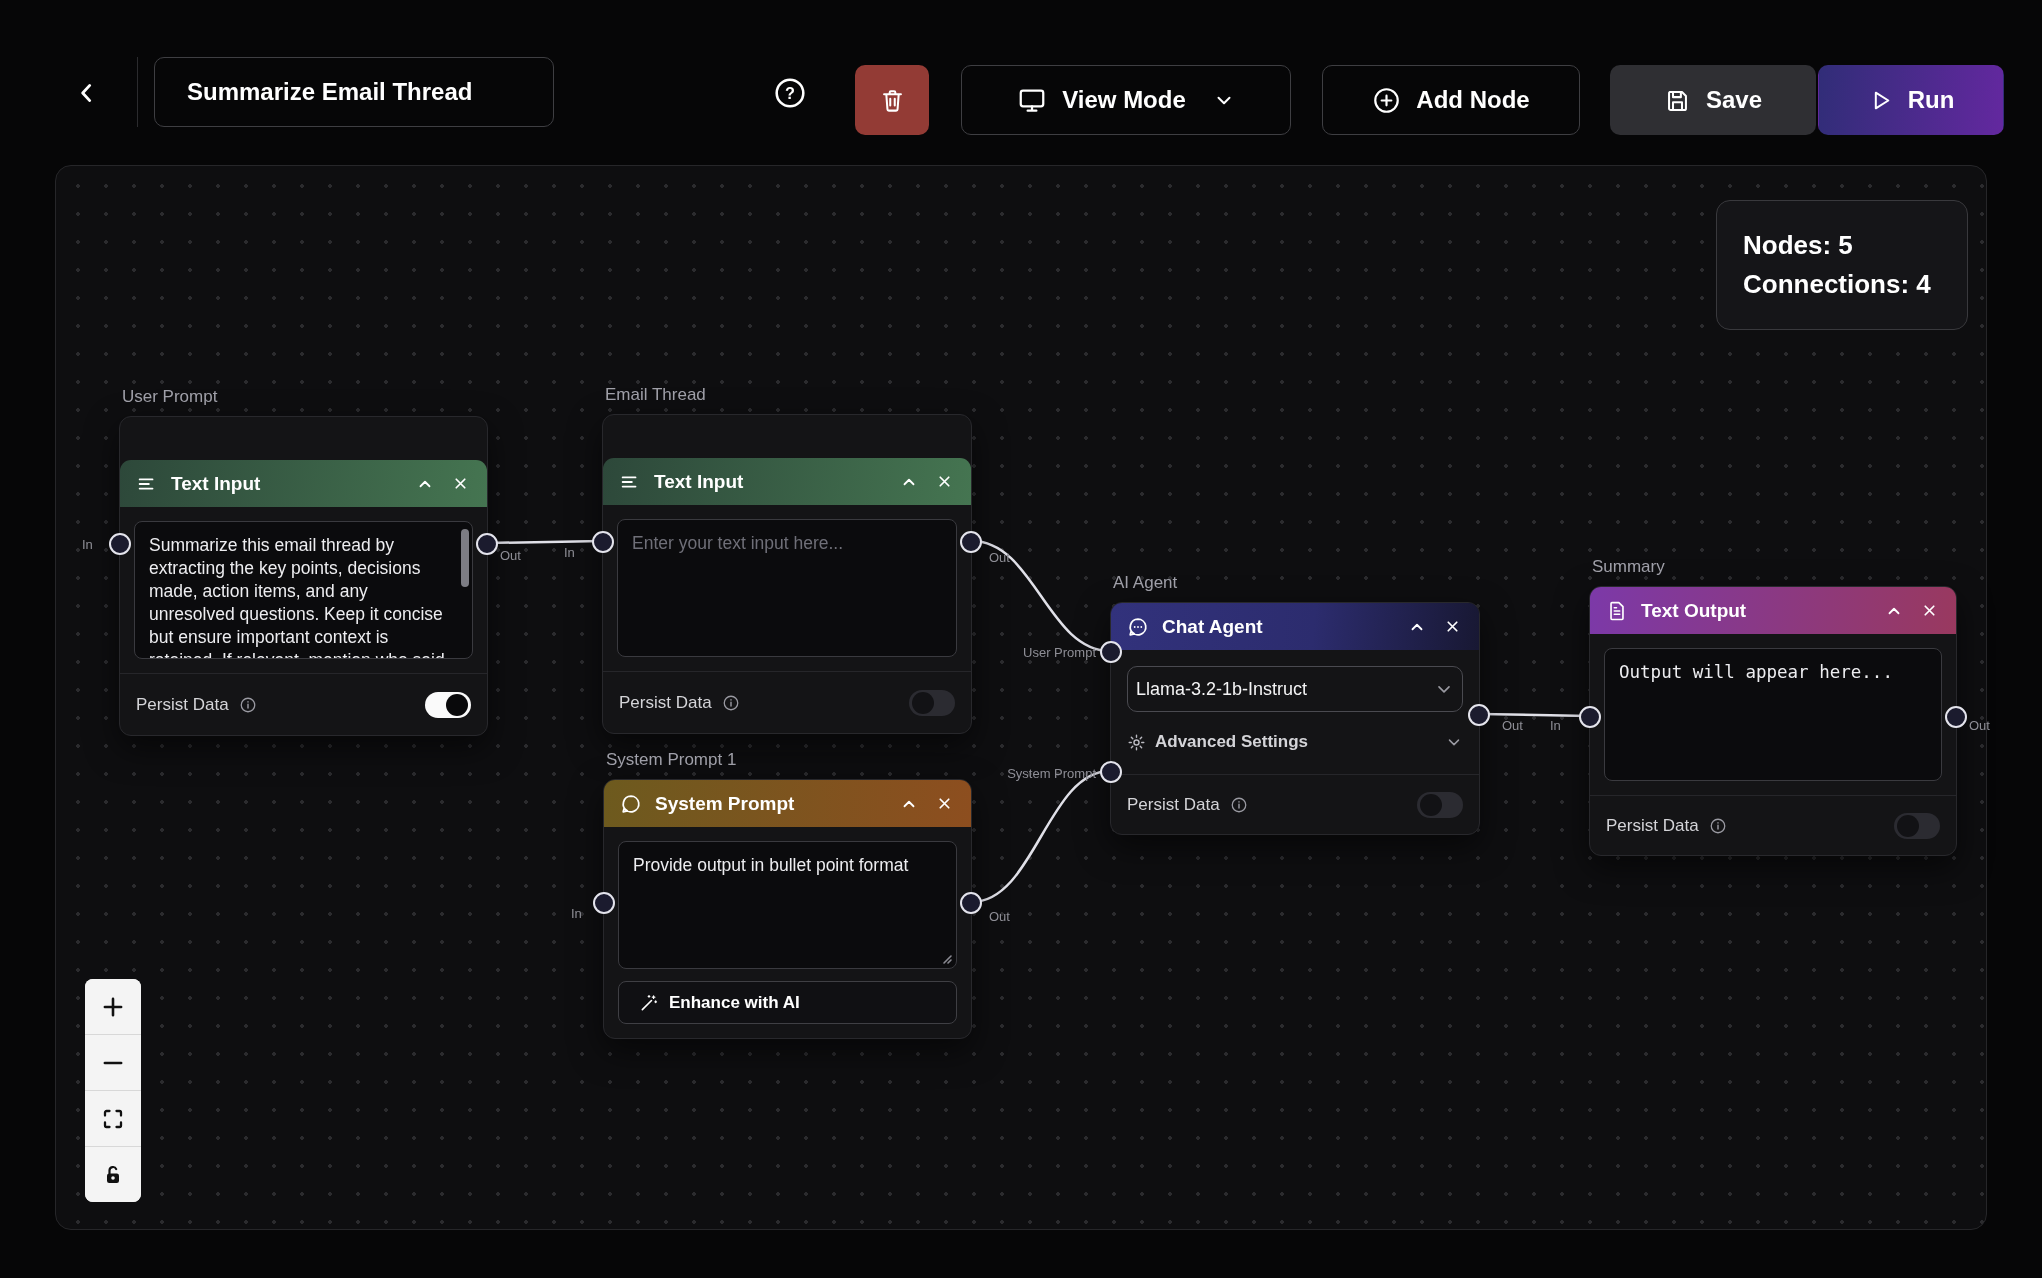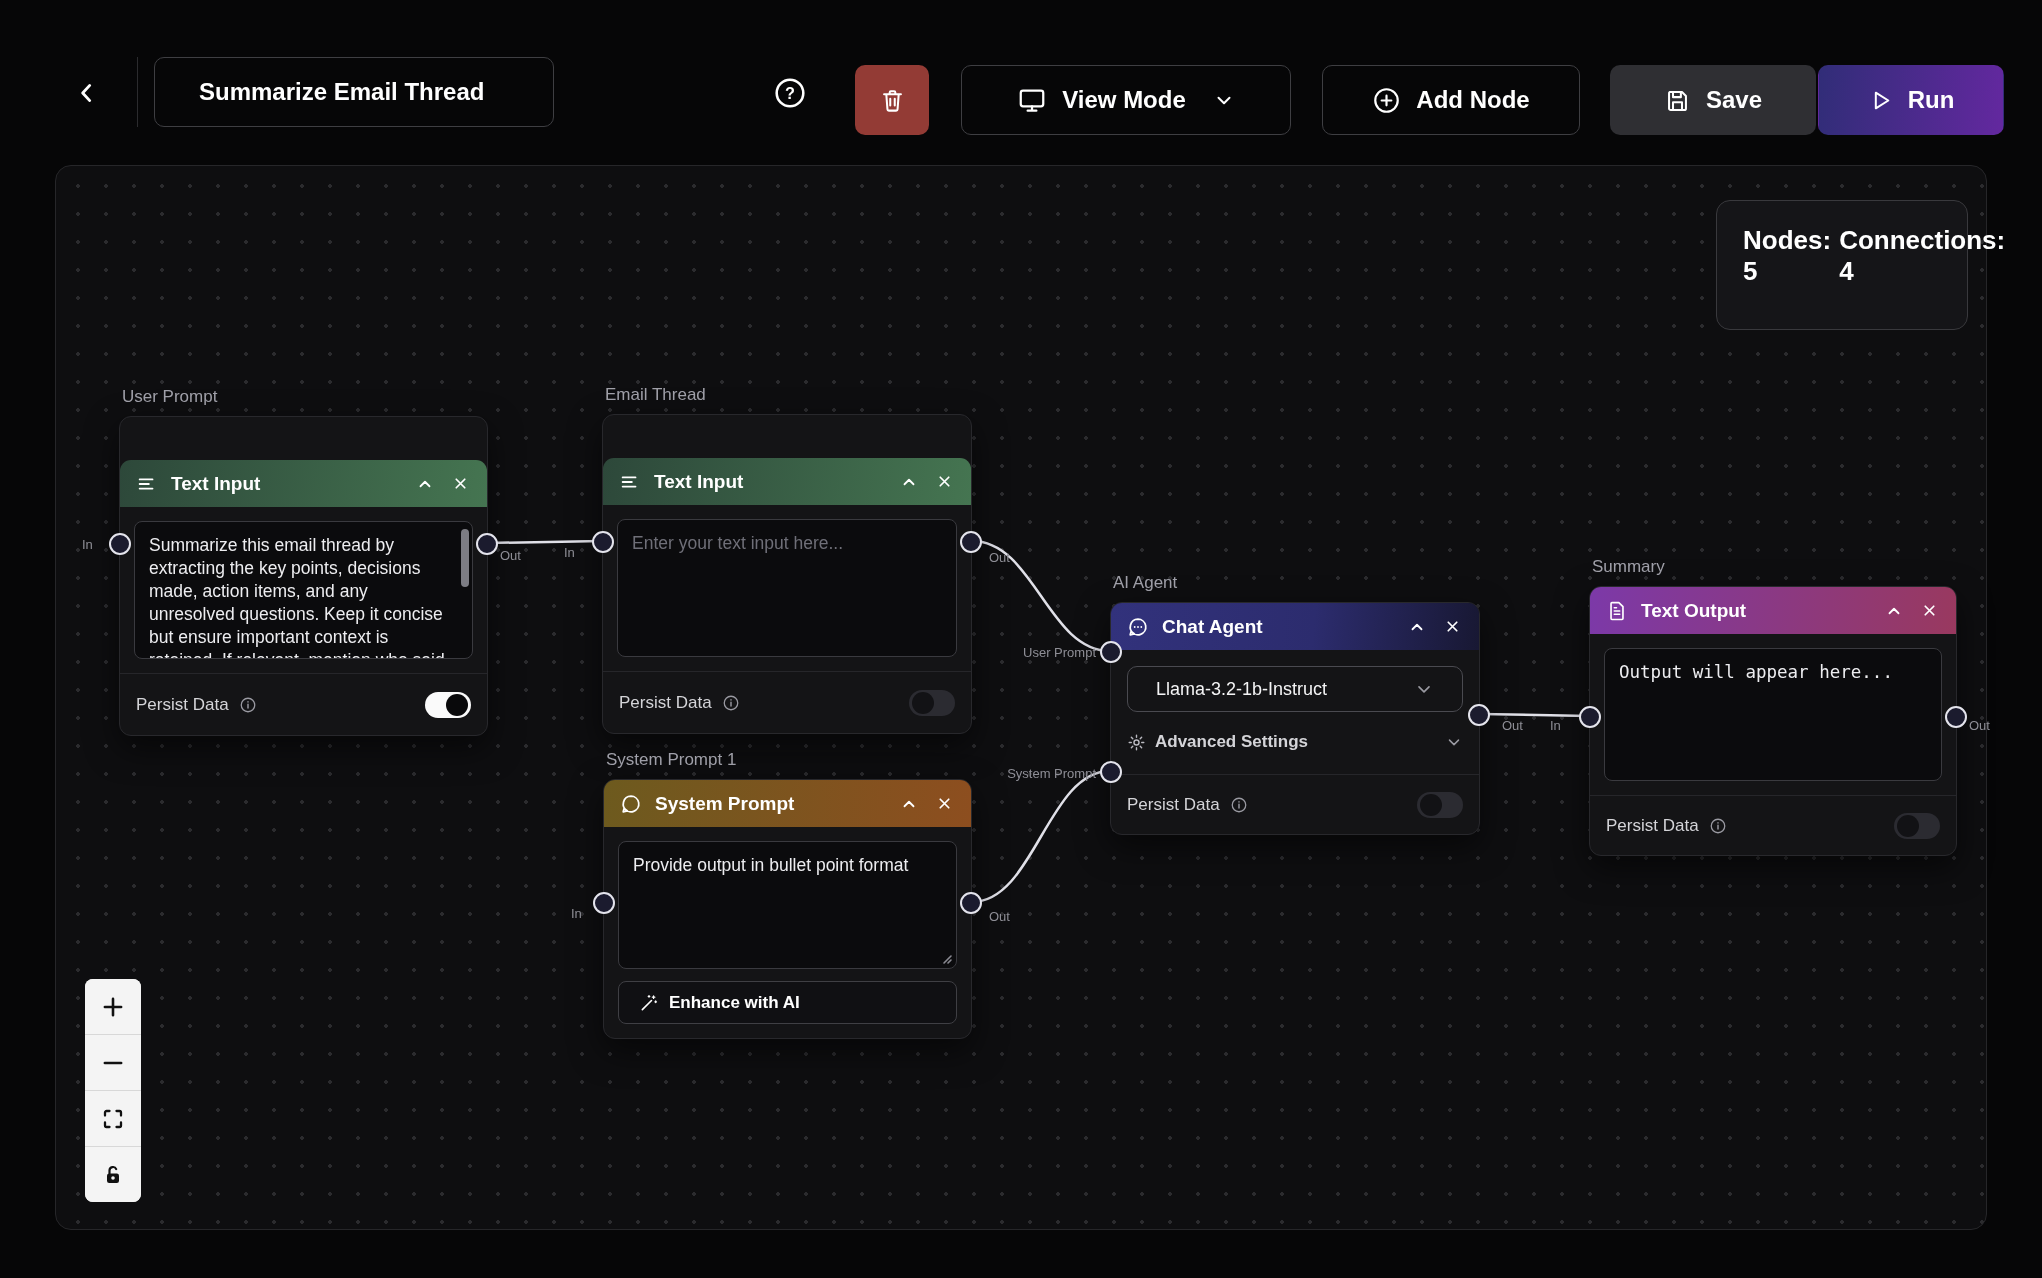--- a/index.html
+++ b/index.html
@@ -6,21 +6,21 @@
   html,body { width:2042px; height:1278px; background:#060607; overflow:hidden;
               font-family:"Liberation Sans", sans-serif; color:#fff; }
   .abs { position:absolute; }
 
   
   .toolbar { position:absolute; top:0; left:0; width:2042px; height:165px; }
   .icon-btn { display:flex; align-items:center; justify-content:center; cursor:pointer; background:none; border:none; }
   .tb-divider { position:absolute; left:137px; top:57px; width:1px; height:70px; background:#2b2b2e; }
   .title-input { position:absolute; left:154px; top:57px; width:400px; height:70px;
                  background:transparent; border:1px solid #3e3e42; border-radius:10px;
-                 color:#fff; font-size:24px; font-weight:700; padding:0 44px;
+                 color:#fff; font-size:24px; font-weight:700; padding:0 32px;
                  font-family:"Liberation Sans", sans-serif; }
   .tb-btn { position:absolute; top:57px; height:70px; display:flex; align-items:center;
             justify-content:center; gap:15px; border-radius:10px; font-size:24px; font-weight:700;
             color:#fff; cursor:pointer; border:1px solid transparent;margin-top:8px; }
   .tb-outline { background:transparent; border:1px solid #3e3e42; }
   .trash-btn { left:855px; width:74px; background:#933b35; }
   .view-btn { left:961px; width:330px; }
   .addnode-btn { left:1322px; width:258px; }
   .save-btn { left:1610px; width:206px; background:#2f2f33; }
   .run-btn { left:1818px; width:186px; background:linear-gradient(95deg,#312d78 0%,#63289f 100%); }
@@ -29,21 +29,21 @@
   .canvas { position:absolute; left:55px; top:165px; width:1932px; height:1065px;
             background-color:#0e0e10;
             background-image:radial-gradient(#2b2b2e 1.6px, transparent 1.7px);
             background-size:28px 28px; background-position:8px 6px;
             border:1px solid #262629; border-radius:16px; }
   .edges { position:absolute; left:0; top:0; width:1932px; height:1065px; pointer-events:none; }
 
   
   .stats { position:absolute; left:1660px; top:34px; width:252px; height:130px;
            background:#151518; border:1px solid #39393d; border-radius:14px;
-           padding:24px 26px; display:flex; flex-direction:row; gap:8px; }
+           padding:24px 26px; display:flex; flex-direction:column; justify-content:center; gap:8px; }
   .stats div { font-size:26px; font-weight:700; color:#fff; }
 
   
   .node-label { position:absolute; font-size:17px; color:#a1a1aa; }
   .card { position:absolute; background:#141416; border:1px solid #28282c; border-radius:12px;
           box-shadow:0 12px 32px rgba(0,0,0,.55); }
   .node-header { height:47px; border-radius:11px 11px 0 0; display:flex; align-items:center;
                  padding:0 16px; gap:13px; }
   .grad-green  { background:linear-gradient(100deg,#2d483a 0%,#457551 100%);margin-top:43px; }
   .grad-olive  { background:linear-gradient(95deg,#6d5a1e 0%,#8d4e1f 100%); }
@@ -62,21 +62,21 @@
   .node-footer { border-top:1px solid #26262a; height:62px; display:flex; align-items:center;
                  padding:0 16px; gap:10px; }
   .persist-label { font-size:17px; color:#d4d4d8; }
   .fspace { flex:1; }
   .toggle { width:46px; height:26px; border-radius:13px; background:#2b2b31; position:relative; cursor:pointer; }
   .toggle .knob { position:absolute; top:2px; left:3px; width:22px; height:22px; border-radius:50%; background:#121215; transition:none; }
   .toggle.on { background:#fafafa; }
   .toggle.on .knob { left:21px; background:#09090b; }
 
   .select-box { height:46px; border:1px solid #4a4a50; border-radius:10px; display:flex;
-                align-items:center; padding:0 28px; font-size:18px; color:#f4f4f5; cursor:pointer; }
+                align-items:center; padding:0 8px; font-size:18px; color:#f4f4f5; cursor:pointer; }
   .adv-row { display:flex; align-items:center; gap:9px; margin-top:20px; margin-bottom:22px;
              color:#d4d4d8; font-size:17px; font-weight:600; cursor:pointer; }
   .mono { font-family:"DejaVu Sans Mono", monospace; font-size:17.5px; color:#ededf0; }
 
   .enhance-btn { display:flex; align-items:center; gap:10px; height:43px; padding:0 20px;
                  border:1px solid #3f3f44; border-radius:8px; background:#101013;
                  font-size:17px; font-weight:700; color:#fff; cursor:pointer; margin-left:auto; margin-top:12px; }
 
   
   .port { position:absolute; width:22px; height:22px; border-radius:50%;

